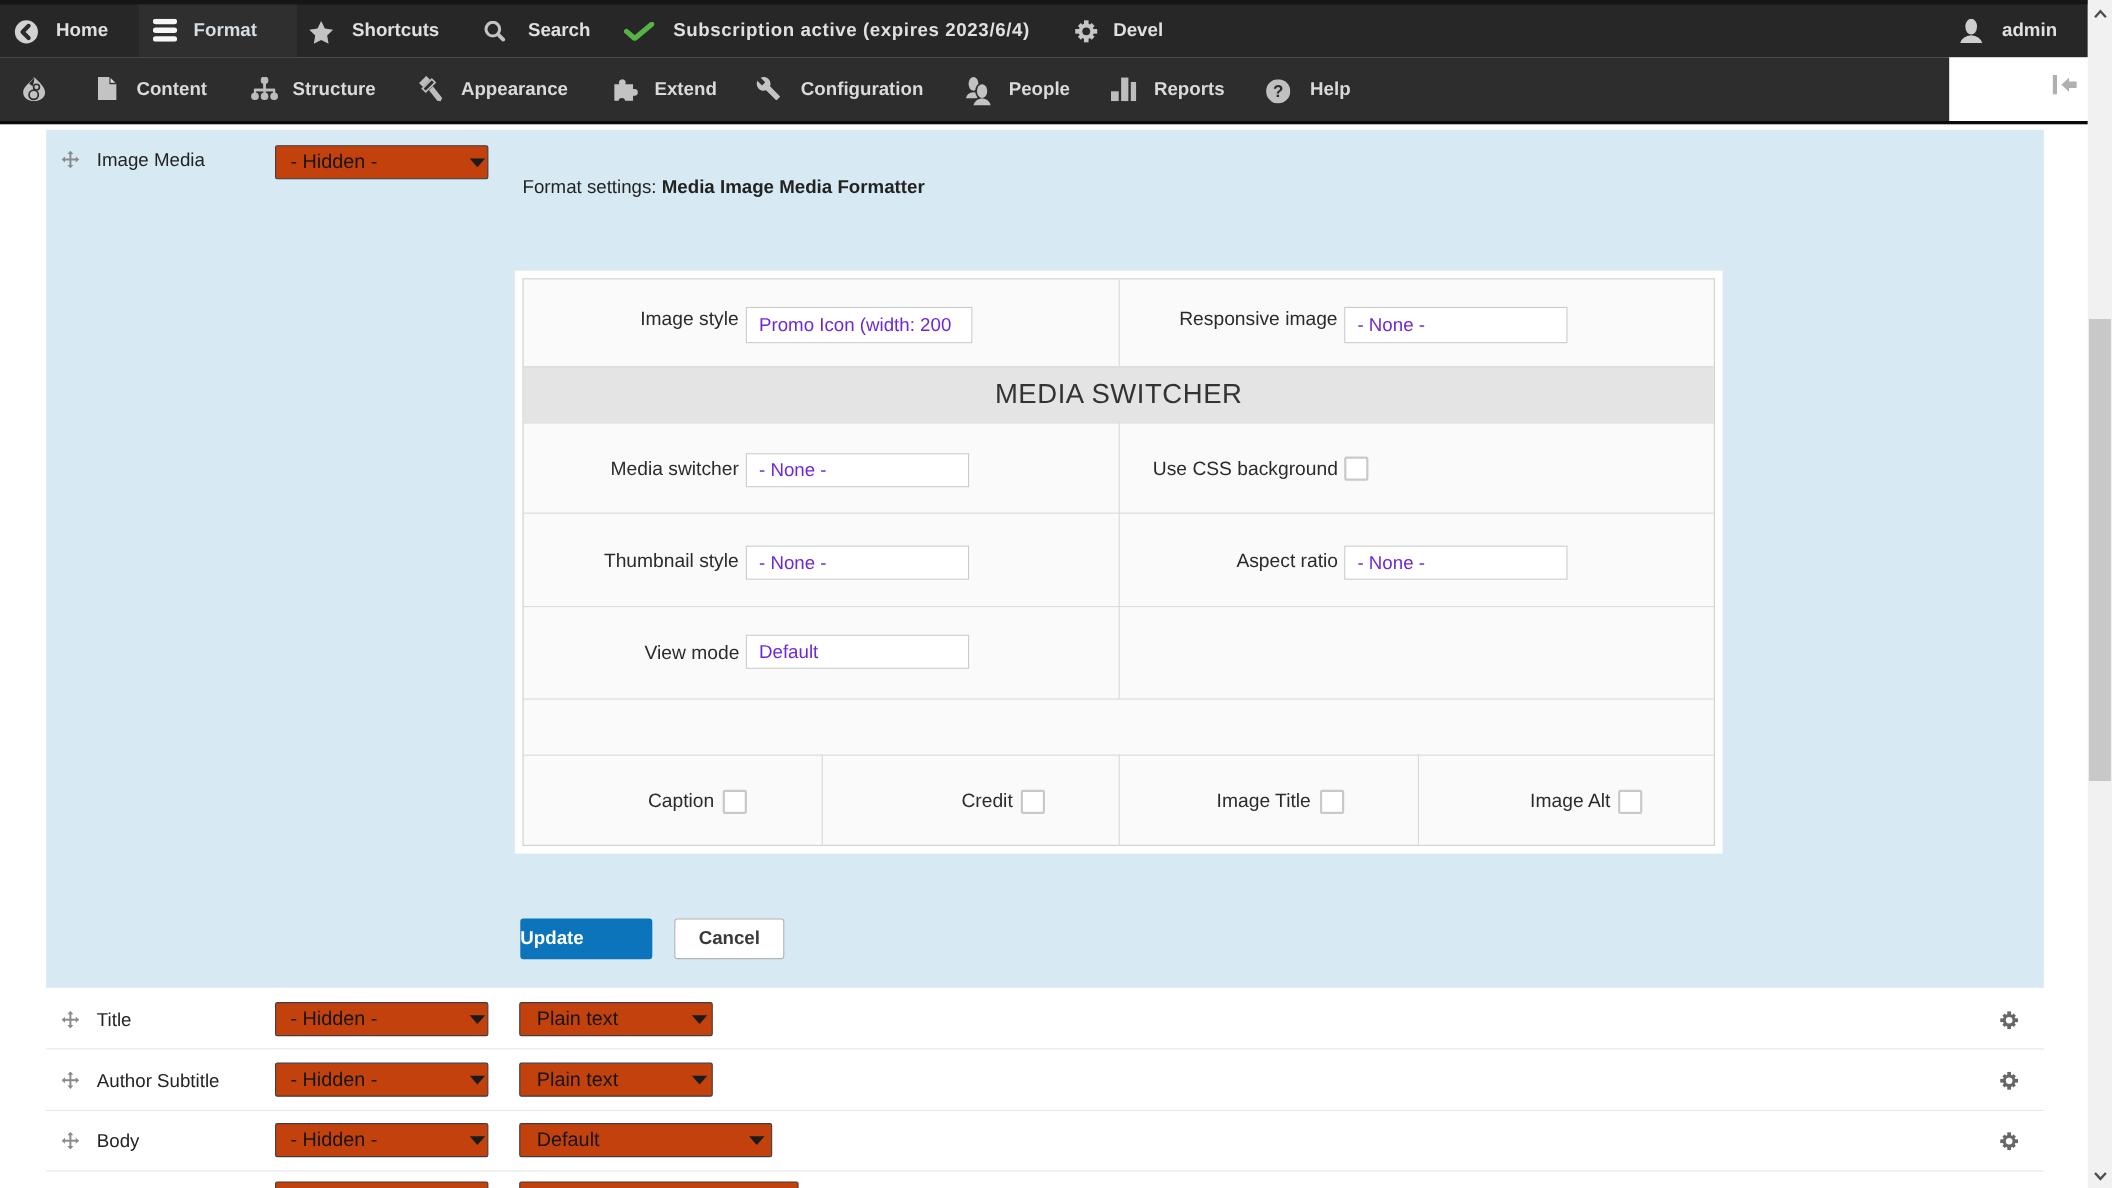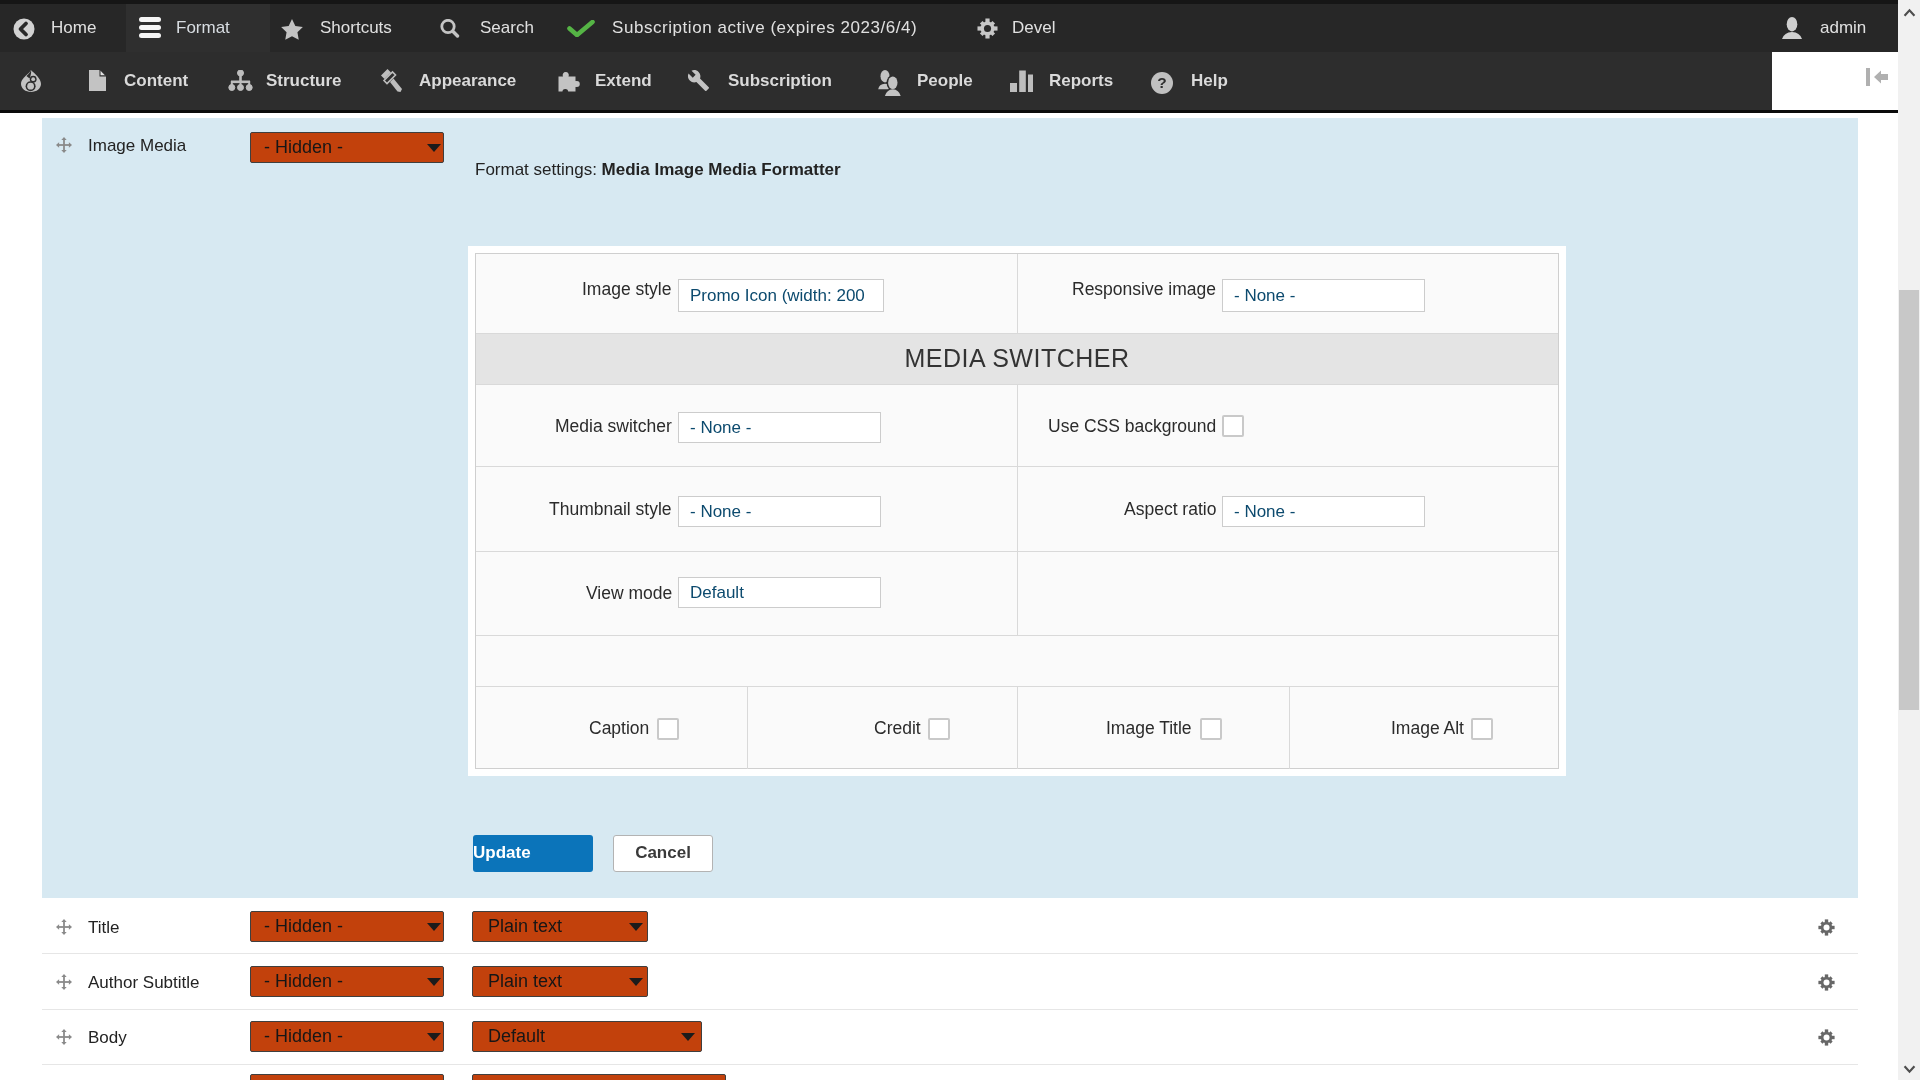--- a/index.html
+++ b/index.html
@@ -3,21 +3,21 @@
 <meta charset="utf-8">
 <style>
   * { margin:0; padding:0; box-sizing:border-box; }
   html,body { width:1920px; height:1080px; overflow:hidden; background:#fff;
     font-family:"Liberation Sans", sans-serif; }
   .abs { position:absolute; }
   #page { position:relative; width:1920px; height:1080px; }
   
   #tb1 { left:0; top:0; width:1898px; height:52px; background:#272727; }
   #tb1top { left:0; top:0; width:1898px; height:4px; background:#161616; }
-  #tb1 .item { position:absolute; color:#e0e0e0; font-size:17px; font-weight:normal; top:18px; white-space:nowrap; }
+  #tb1 .item { position:absolute; color:#e0e0e0; font-size:17px; font-weight:bold; top:18px; white-space:nowrap; }
   #homebg { left:0; top:0; width:126px; height:52px; background:#272727; }
   #managebg { left:126px; top:0; width:144px; height:52px; background:#2f2f2f; }
   #tb2 { left:0; top:52px; width:1772px; height:58px; background:#2d2d2d; }
   #tb2 .item { position:absolute; color:#dadada; font-size:17px; font-weight:bold; top:19px; white-space:nowrap; }
   #tbline { left:0; top:110px; width:1898px; height:3px; background:#0b0b0b; }
   svg { display:block; }
   
   #sbar { left:1898px; top:0; width:22px; height:1080px; background:#f1f1f1; }
   #sthumb { left:1899px; top:290px; width:20px; height:420px; background:#c8c8c8; }
   
@@ -26,21 +26,21 @@
   .sel { position:absolute; background:#c2410c; border:1px solid #3f3f3f; border-radius:2px; }
   .sel .txt { position:absolute; left:13px; font-size:18px; color:#161616; white-space:nowrap; }
   .sel .arr { position:absolute; width:0; height:0; border-left:7px solid transparent; border-right:7px solid transparent; border-top:8px solid #1b1b1b; }
   
   #fset { left:468px; top:246px; width:1098px; height:530px; background:#fff; }
   #ftable { left:475px; top:253px; width:1084px; height:516px; background:#fafafa; border:1px solid #cfcfcf; position:absolute; }
   .hband { position:absolute; left:0; width:1082px; background:#e4e4e4; color:#333; text-align:center; font-size:25px; letter-spacing:0.5px; }
   .cline { position:absolute; background:#d9d9d9; }
   .flabel { position:absolute; font-size:17.5px; color:#2b2b2b; white-space:nowrap; }
   .fbox { position:absolute; background:#fff; border:1px solid #ccc; }
-  .fbox .txt { position:absolute; left:11px; font-size:17px; color:#0c4a6e; white-space:nowrap; }
+  .fbox .txt { position:absolute; left:11px; font-size:17px; color:#6d28d9; white-space:nowrap; }
   .cbox { position:absolute; width:22px; height:22px; background:#fff; border:2px solid #c9c9c9; border-radius:2px; }
   
   #btnupdate { left:473px; top:835px; width:120px; height:37px; background:#0b74ba; border-radius:3px; color:#fff; font-size:17px; font-weight:bold; line-height:36px; }
   #btncancel { left:613px; top:835px; width:100px; height:37px; background:#fff; border:1px solid #b3b3b3; border-radius:3px; color:#3a3a3a; font-size:17px; font-weight:bold; text-align:center; line-height:34px; }
   
   .brow { position:absolute; left:42px; width:1816px; height:55px; border-bottom:1px solid #e6e6e6; }
 </style>
 </head>
 <body>
 <div id="page">
@@ -94,21 +94,21 @@
       <ellipse cx="11" cy="7.2" rx="5.3" ry="7.2" fill="#cfcfcf"></ellipse>
       <path d="M1 22 Q3.2 15.6 11 15.1 Q18.8 15.6 21 22 Z" fill="#cfcfcf"></path>
     </svg>
   </div>
 
   <div class="abs" id="tb2">
     <div class="item" style="left:124px">Content</div>
     <div class="item" style="left:266px">Structure</div>
     <div class="item" style="left:419px">Appearance</div>
     <div class="item" style="left:595px">Extend</div>
-    <div class="item" style="left:728px">Subscription</div>
+    <div class="item" style="left:728px">Configuration</div>
     <div class="item" style="left:917px">People</div>
     <div class="item" style="left:1049px">Reports</div>
     <div class="item" style="left:1191px">Help</div>
 
     <svg class="abs" style="left:21px;top:18px" width="20" height="22" viewBox="0 0 20 22">
       <path d="M13.2 3.1 C11.5 1.6 10.4 0.6 9.9 0 C9.6 1.3 8.2 2.6 6.1 4.6 C3 7.5 0 10.4 0 14 C0 18.4 4.5 22 10 22 C15.5 22 20 18.4 20 14 C20 10.2 16.5 6.1 13.2 3.1 Z" fill="#c2c2c2"></path>
       <circle cx="12.2" cy="9.2" r="3.4" fill="#2d2d2d"></circle>
       <circle cx="12.2" cy="9.2" r="1.9" fill="#c2c2c2"></circle>
       <circle cx="9.6" cy="16.2" r="5" fill="#2d2d2d"></circle>
       <circle cx="9.6" cy="16.2" r="3.4" fill="#c2c2c2"></circle>

